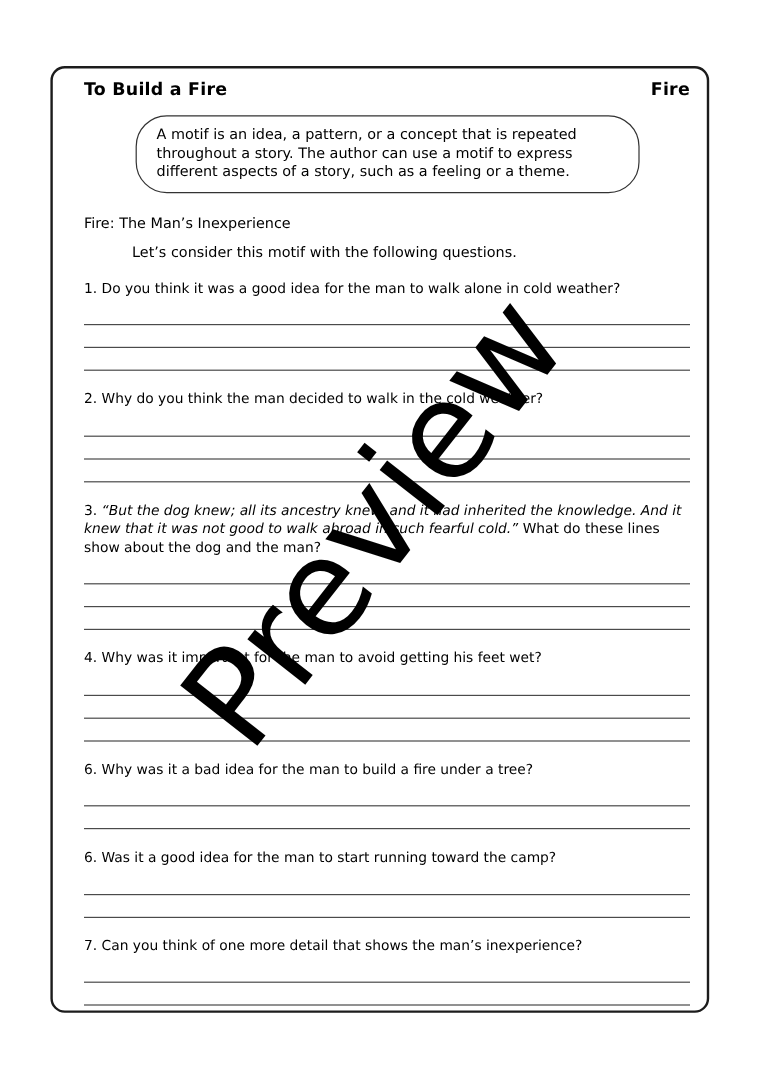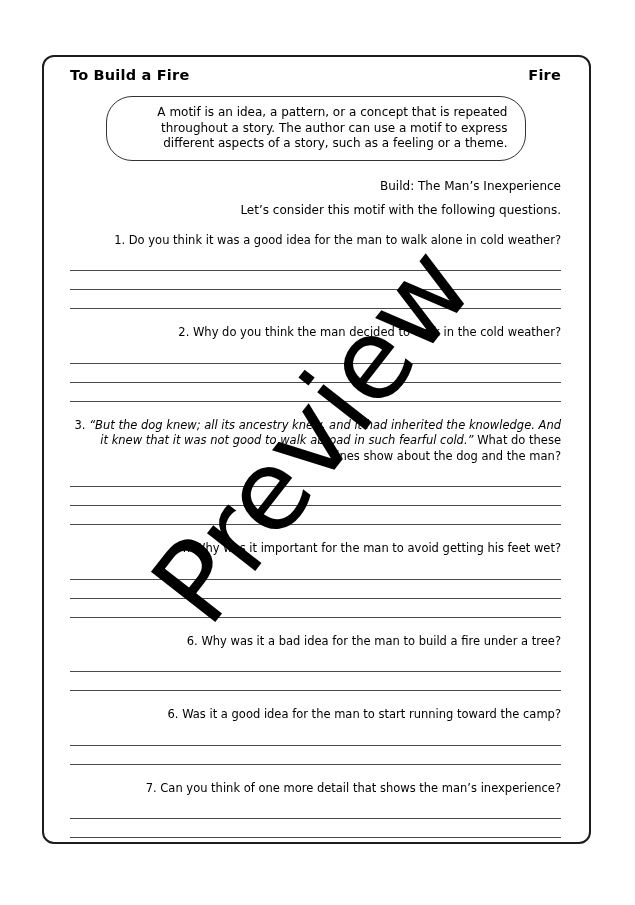--- a/index.html
+++ b/index.html
@@ -15,22 +15,21 @@
   }
   .sheet {
     position: absolute;
     left: 42px;
     top: 55px;
     width: 549px;
     height: 789px;
     border: 2px solid #1c1c1c;
     border-radius: 12px;
     box-sizing: border-box;
-    padding: 10px 28px 0 26px;
-    text-align: right;
+    padding: 10px 14px 0 26px;
   }
   .header {
     display: flex;
     justify-content: space-between;
     align-items: baseline;
     font-weight: bold;
     font-size: 14.5px;
     letter-spacing: 0.2px;
   }
   .intro-box {
@@ -87,21 +86,21 @@
 
     <div class="header">
       <div class="title">To Build a Fire</div>
       <div class="corner">Fire</div>
     </div>
 
     <div class="intro-box">
       <span>A motif is an idea, a pattern, or a concept that is repeated throughout a story. The author can use a motif to express different aspects of a story, such as a feeling or a theme.</span>
     </div>
 
-    <div class="motif-heading">Build: The Man’s Inexperience</div>
+    <div class="motif-heading">Fire: The Man’s Inexperience</div>
 
     <div class="instruction">Let’s consider this motif with the following questions.</div>
 
     <div class="questions">
         <div class="question-block">
           <div class="question-text"><span>1. Do you think it was a good idea for the man to walk alone in cold weather?</span></div>
           <div class="answer-lines">
             <div class="answer-line"></div>
             <div class="answer-line"></div>
             <div class="answer-line"></div>

